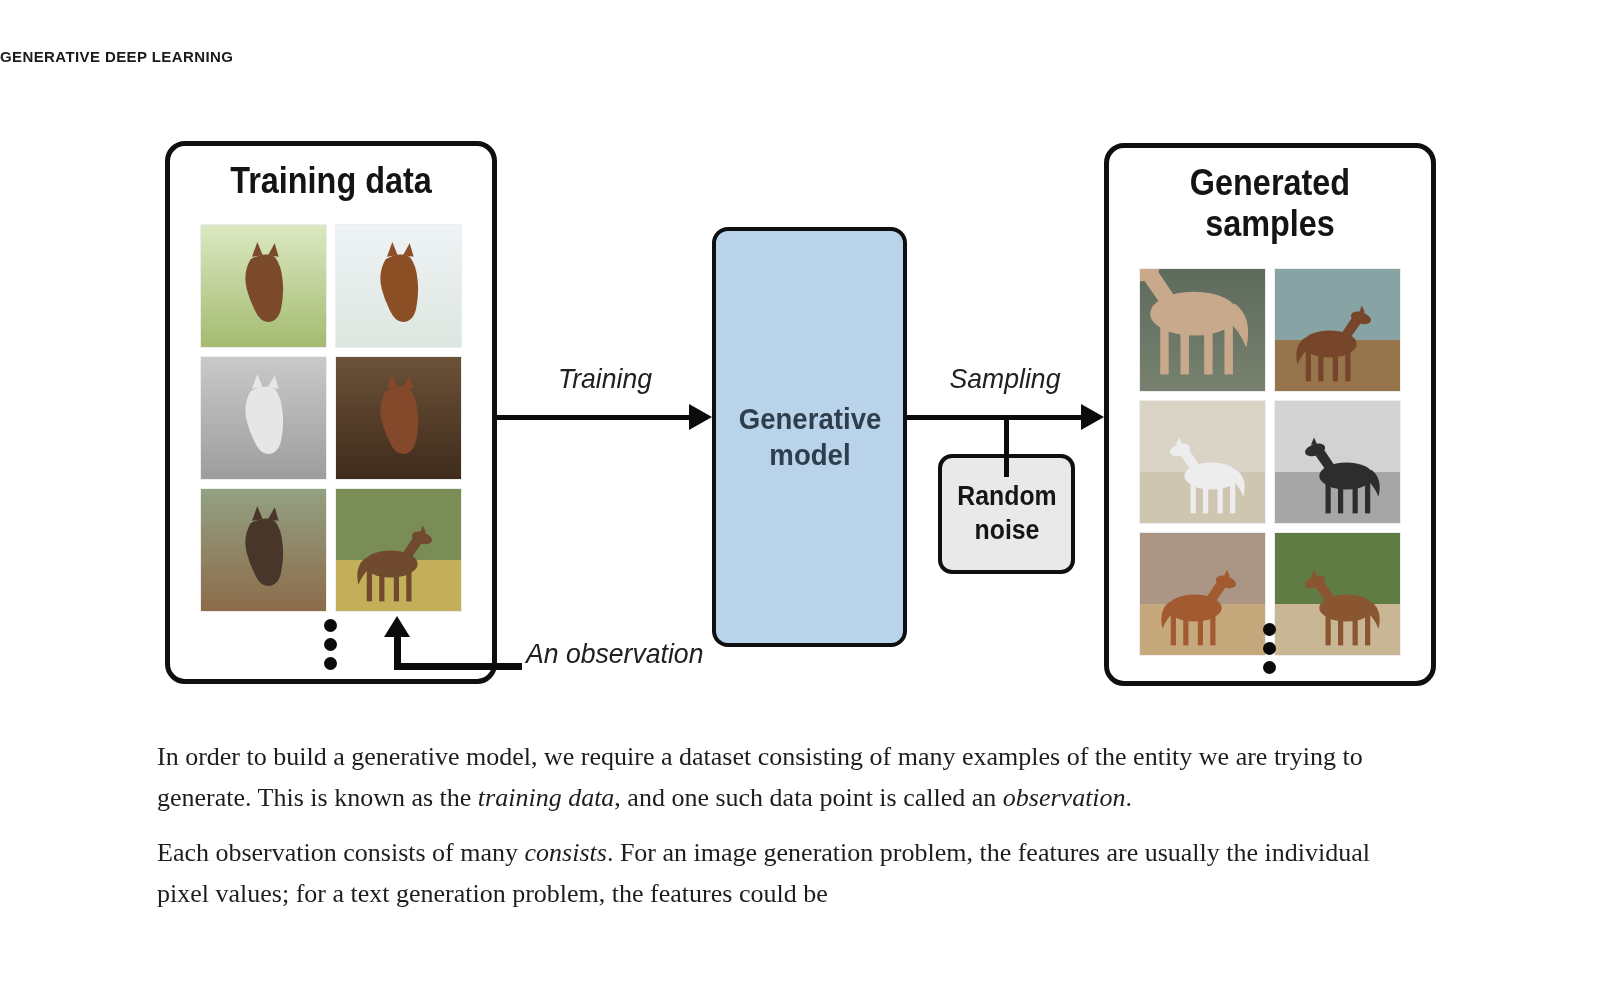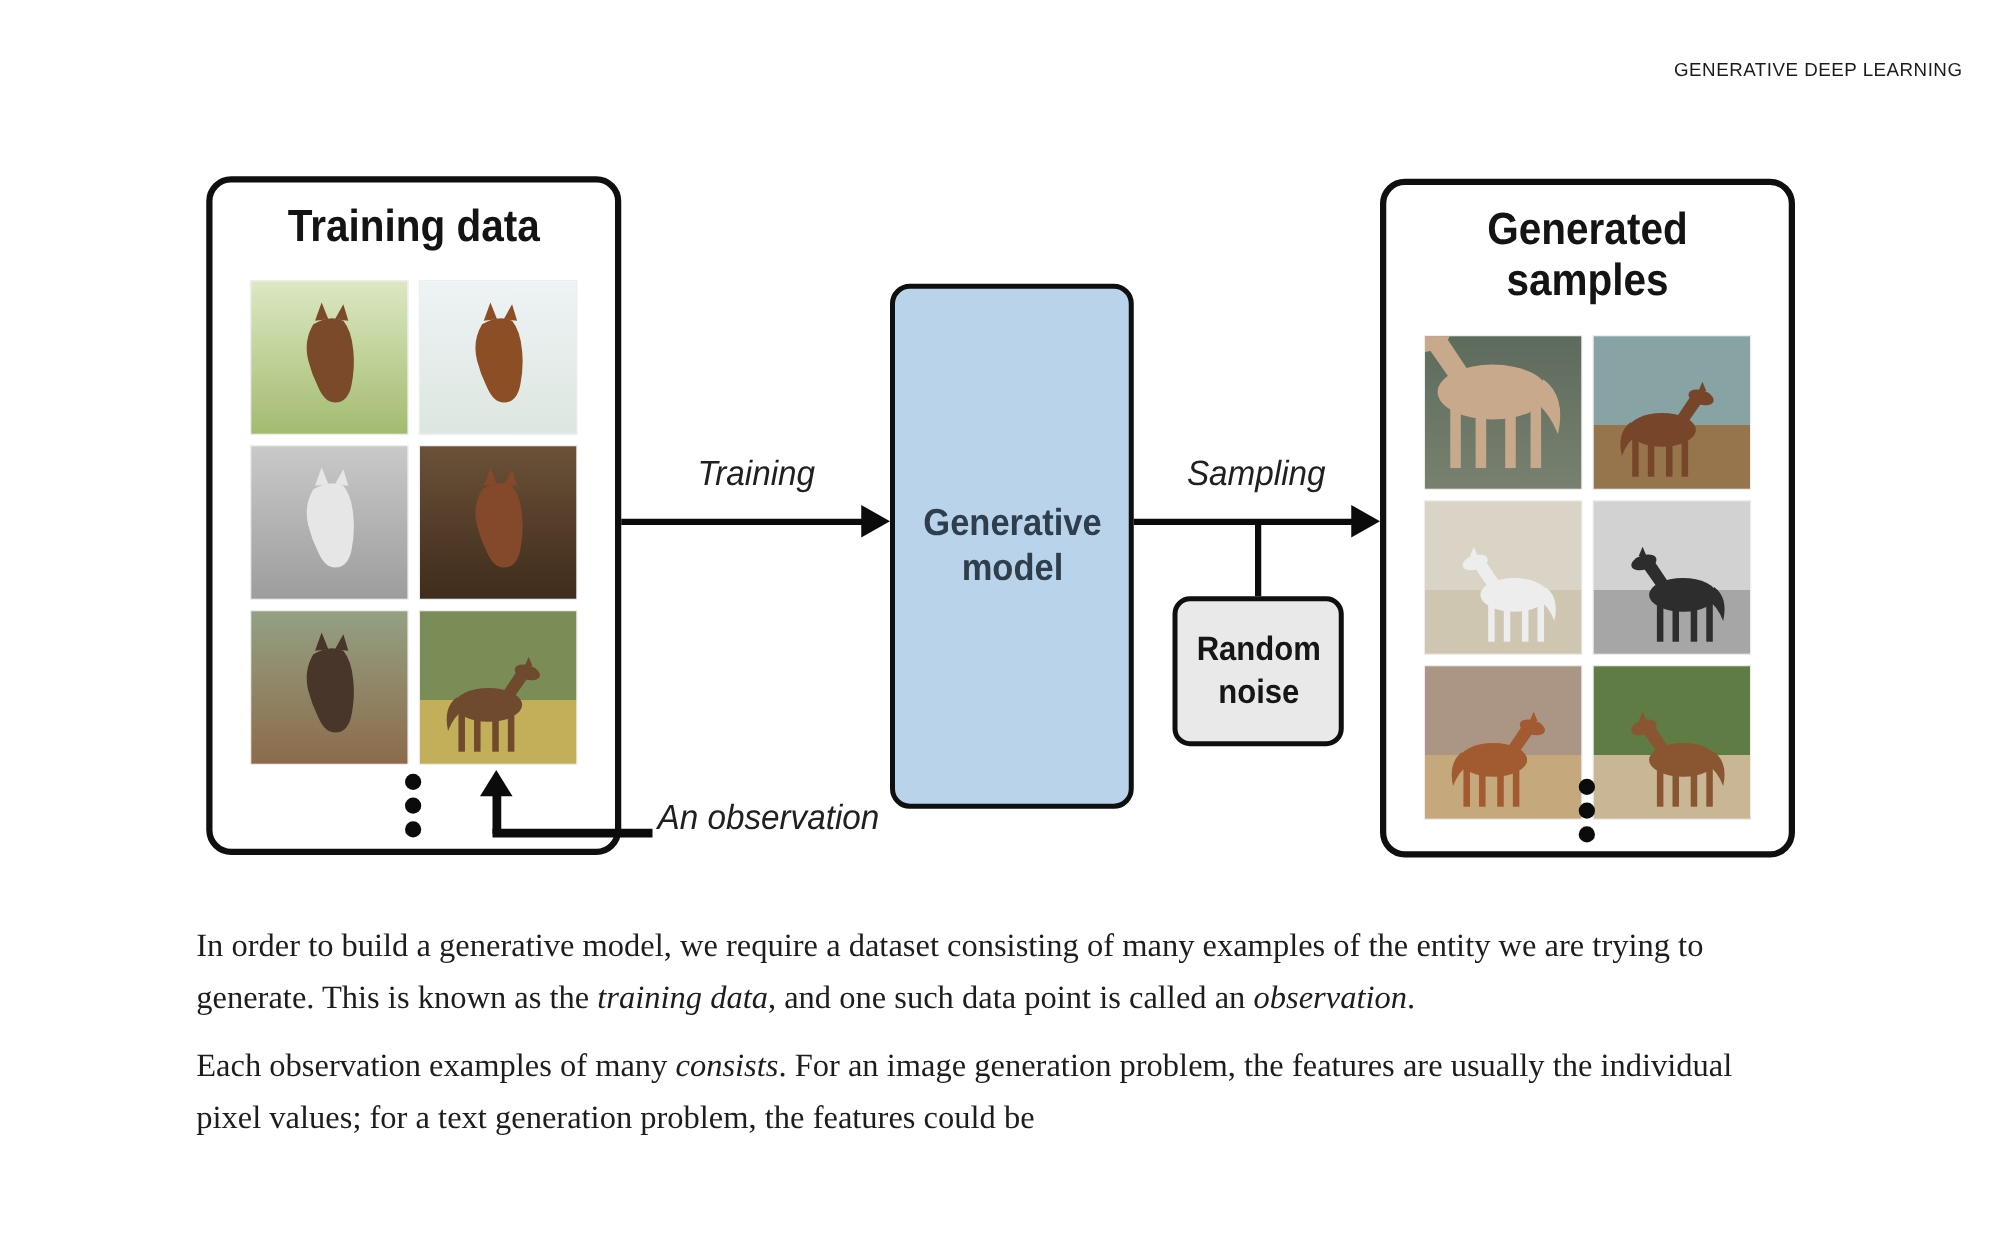--- a/index.html
+++ b/index.html
@@ -3,22 +3,22 @@
 <meta charset="utf-8">
 <style>
   * { margin:0; padding:0; box-sizing:border-box; }
   html,body { background:#ffffff; }
   .page {
     position:relative; width:1600px; height:998px; background:#fff;
     font-family:"Liberation Sans", sans-serif; color:#1d1d1d; overflow:hidden;
   }
   
   .running-head {
-    position:absolute; top:48px; left:0; width:1570px; text-align:right;
-    font-size:15px; letter-spacing:.4px; color:#1b1b1b;
+    position:absolute; top:48px; left:0; width:1570px; text-align:left;
+    font-size:15px; letter-spacing:.4px; color:#1b1b1b;font-weight:bold;
   }
   
   .panel {
     position:absolute; width:332px; height:543px; background:#fff;
     border:5px solid #0f0f0f; border-radius:20px;
   }
   .panel.left  { left:165px;  top:141px; }
   .panel.right { left:1104px; top:143px; }
   .panel-title {
     margin-top:14px; text-align:center; font-weight:700; font-size:36px;
@@ -46,21 +46,21 @@
   .model-box {
     position:absolute; left:712px; top:227px; width:195px; height:420px;
     background:#b9d4ea; border:4px solid #0f0f0f; border-radius:16px;
     display:flex; align-items:center; justify-content:center;
   }
   .model-box .box-label {
     font-weight:700; font-size:30px; line-height:1.2; color:#2f3e4d;
     text-align:center; transform:scaleX(.92); width:160px;
   }
   .noise-box {
-    position:absolute; left:938px; top:477px; width:137px; height:120px;
+    position:absolute; left:938px; top:454px; width:137px; height:120px;
     background:#e9e9e9; border:4px solid #0f0f0f; border-radius:14px;
     display:flex; align-items:center; justify-content:center;
   }
   .noise-box .box-label {
     font-weight:700; font-size:27px; line-height:1.25; color:#161616;
     text-align:center; transform:scaleX(.92); width:120px;
   }
   
   .hline { position:absolute; height:5px; background:#0b0b0b; }
   .vline { position:absolute; width:5px;  background:#0b0b0b; }
@@ -226,16 +226,16 @@
     <div class="arrow-up" style="left:384px; top:616px;"></div>
     <div class="obs-vline"></div>
     <div class="obs-hline"></div>
     <div class="obs-label">An observation</div>
 
   </div>
 
 
   <div class="article">
       <p><span>In order to build a generative model, we require a dataset consisting of many examples of the entity we are trying to generate. This is known as the </span><em>training data</em><span>, and one such data point is called an </span><em>observation</em><span>.</span></p>
-      <p><span>Each observation examples of many </span><em>consists</em><span>. For an image generation problem, the features are usually the individual pixel values; for a text generation problem, the features could be</span></p>
+      <p><span>Each observation consists of many </span><em>consists</em><span>. For an image generation problem, the features are usually the individual pixel values; for a text generation problem, the features could be</span></p>
     </div>
 
 </div>
 
 </body></html>

